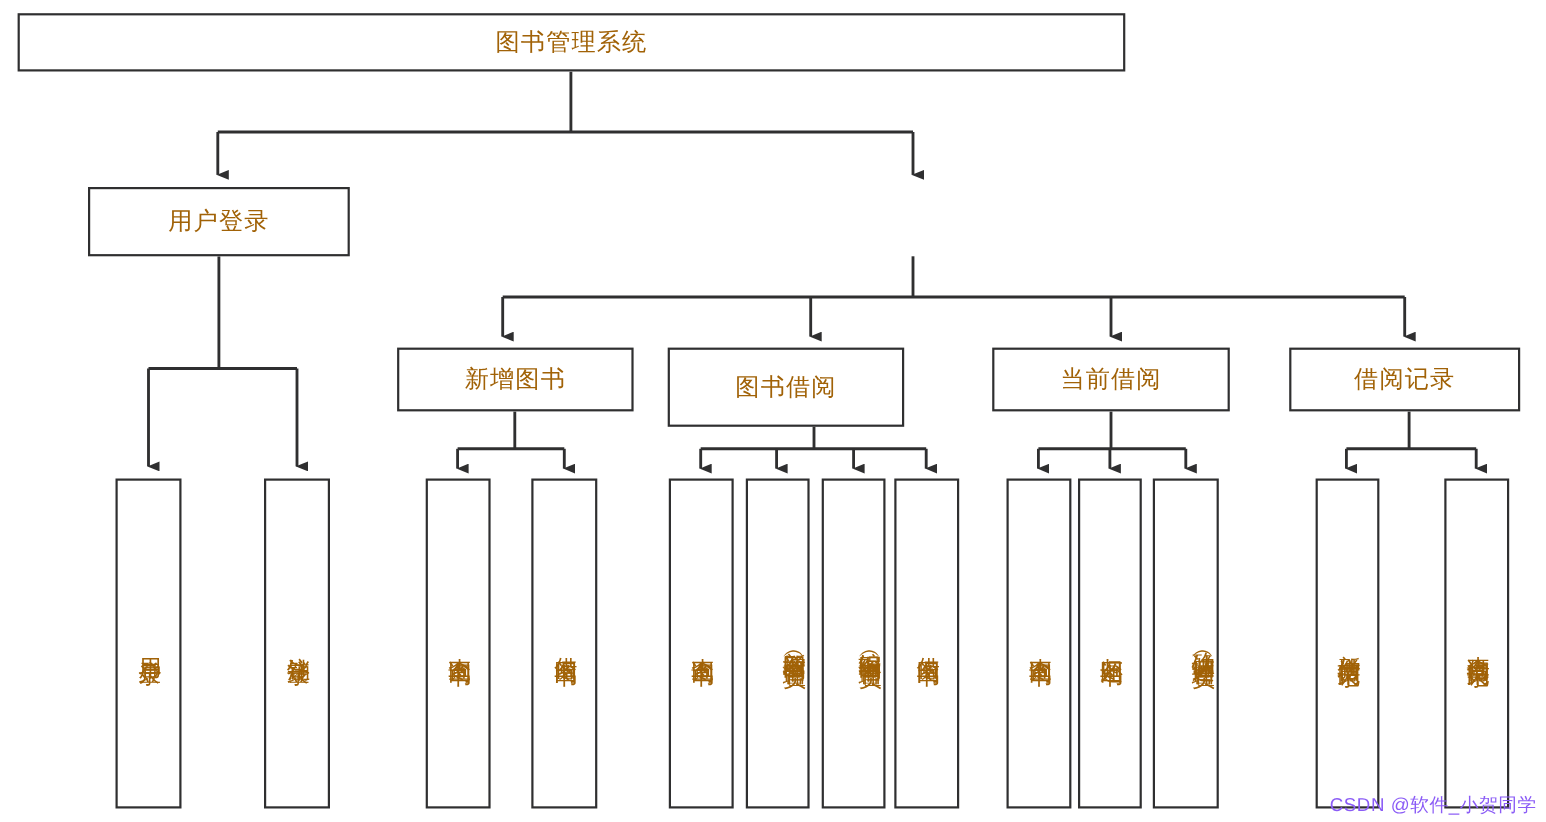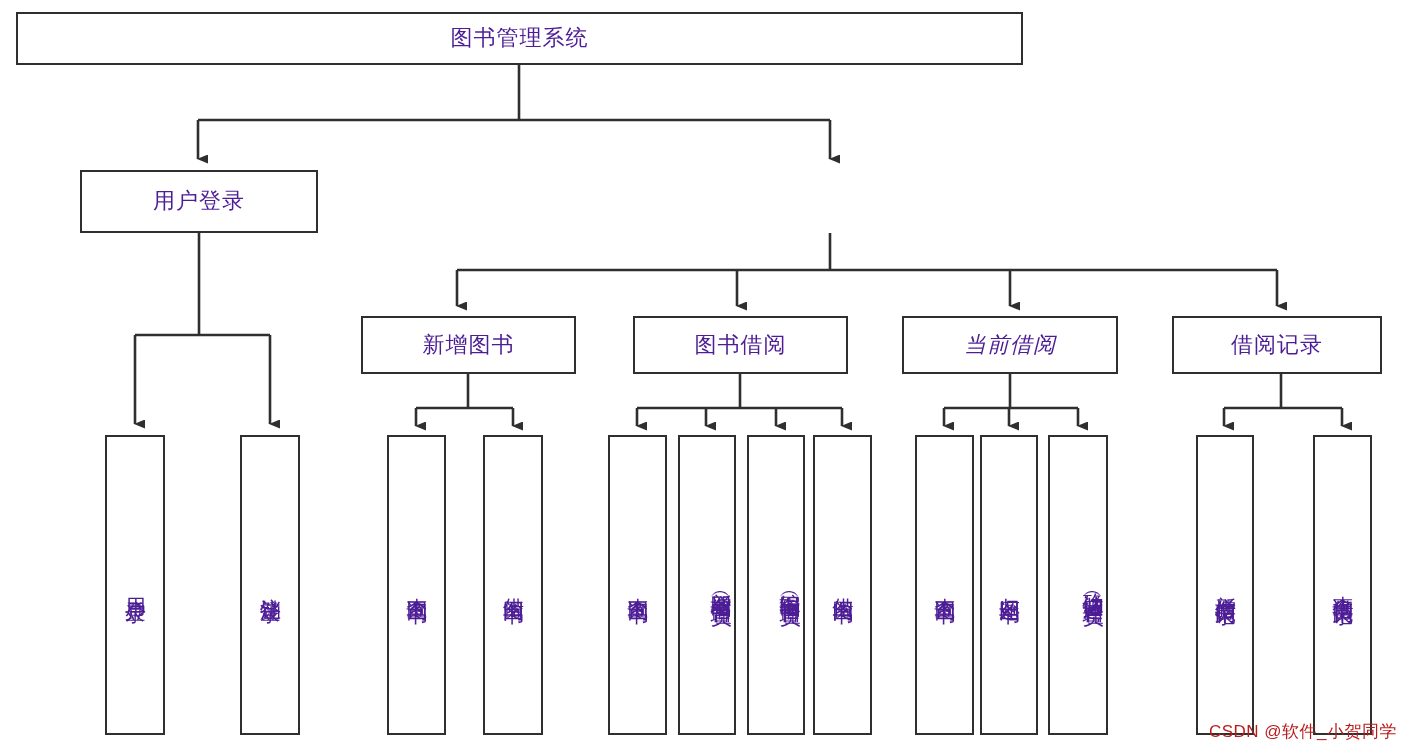--- a/index.html
+++ b/index.html
@@ -25,21 +25,21 @@
     pointer-events: none;
   }
   .node {
     position: absolute;
     box-sizing: border-box;
     background: #ffffff;
     border: 2px solid #2f2f30;
     display: flex;
     align-items: center;
     justify-content: center;
-    color: #4c1d95;
+    color: #a16207;
   }
   .node.horizontal {
     font-size: 22px;
     line-height: 1.2;
     letter-spacing: 1px;
   }
   .node.vertical {
     writing-mode: vertical-rl;
     text-orientation: upright;
     font-size: 21px;
@@ -50,21 +50,21 @@
     justify-content: center;
   }
   .node.vertical.centered {
     align-items: center;
   }
   #watermark {
     position: absolute;
     right: 8px;
     bottom: 4px;
     font-size: 17px;
-    color: #b91c1c;
+    color: #8b5cf6;
     white-space: nowrap;
     letter-spacing: 0.5px;
   }
 </style>
 </head>
 <body>
 
 <div id="canvas">
 
   <svg id="wires" viewBox="0 0 1405 747">
@@ -121,24 +121,24 @@
     <span>图书管理系统</span>
   </div>
 
   <div class="node horizontal" style="left:80px; top:170px; width:238px; height:63px;">
     <span>用户登录</span>
   </div>
 
   <div class="node horizontal" style="left:361px; top:316px; width:215px; height:58px;">
     <span>新增图书</span>
   </div>
-  <div class="node horizontal" style="left:633px; top:316px; width:215px; height:58px;">
+  <div class="node horizontal" style="left:607px; top:316px; width:215px; height:72px;">
     <span>图书借阅</span>
   </div>
-  <div class="node horizontal" style="left:902px; top:316px; width:216px; height:58px;font-style:italic;">
+  <div class="node horizontal" style="left:902px; top:316px; width:216px; height:58px;">
     <span>当前借阅</span>
   </div>
   <div class="node horizontal" style="left:1172px; top:316px; width:210px; height:58px;">
     <span>借阅记录</span>
   </div>
 
   <div class="node vertical centered" style="left:105px; top:435px; width:60px; height:300px;">
     <span>用户登录</span>
   </div>
   <div class="node vertical centered" style="left:240px; top:435px; width:60px; height:300px;">

